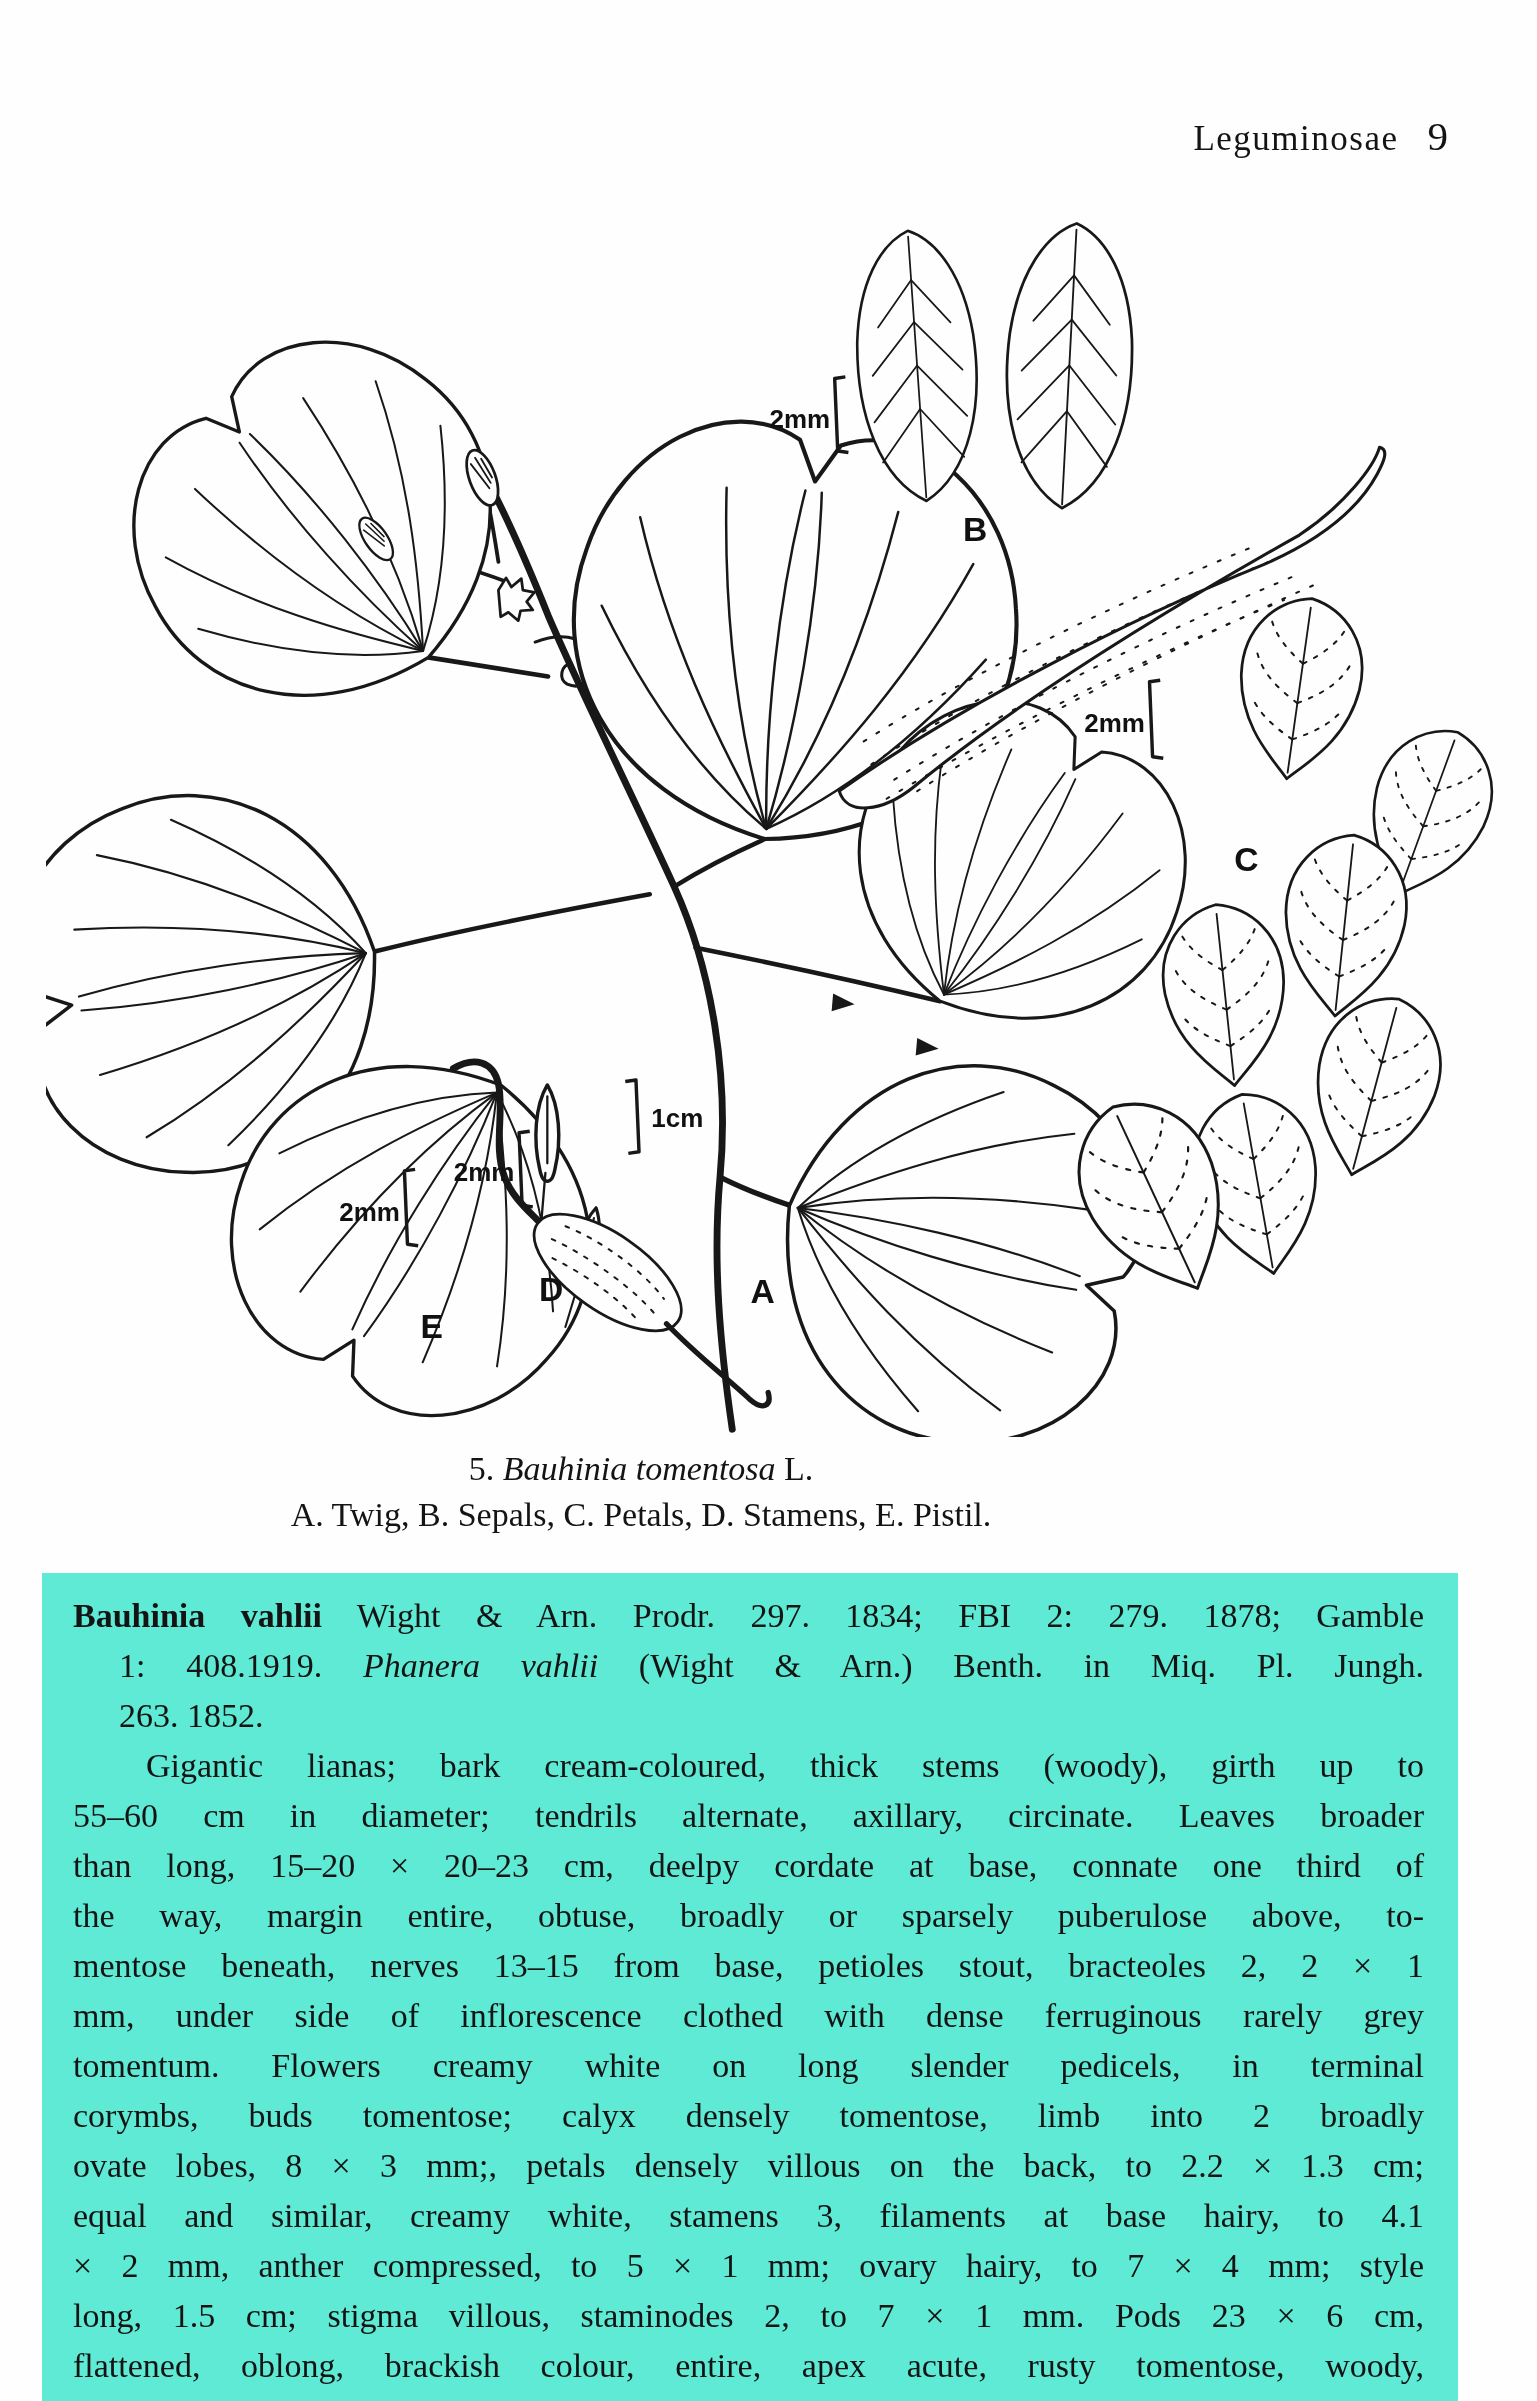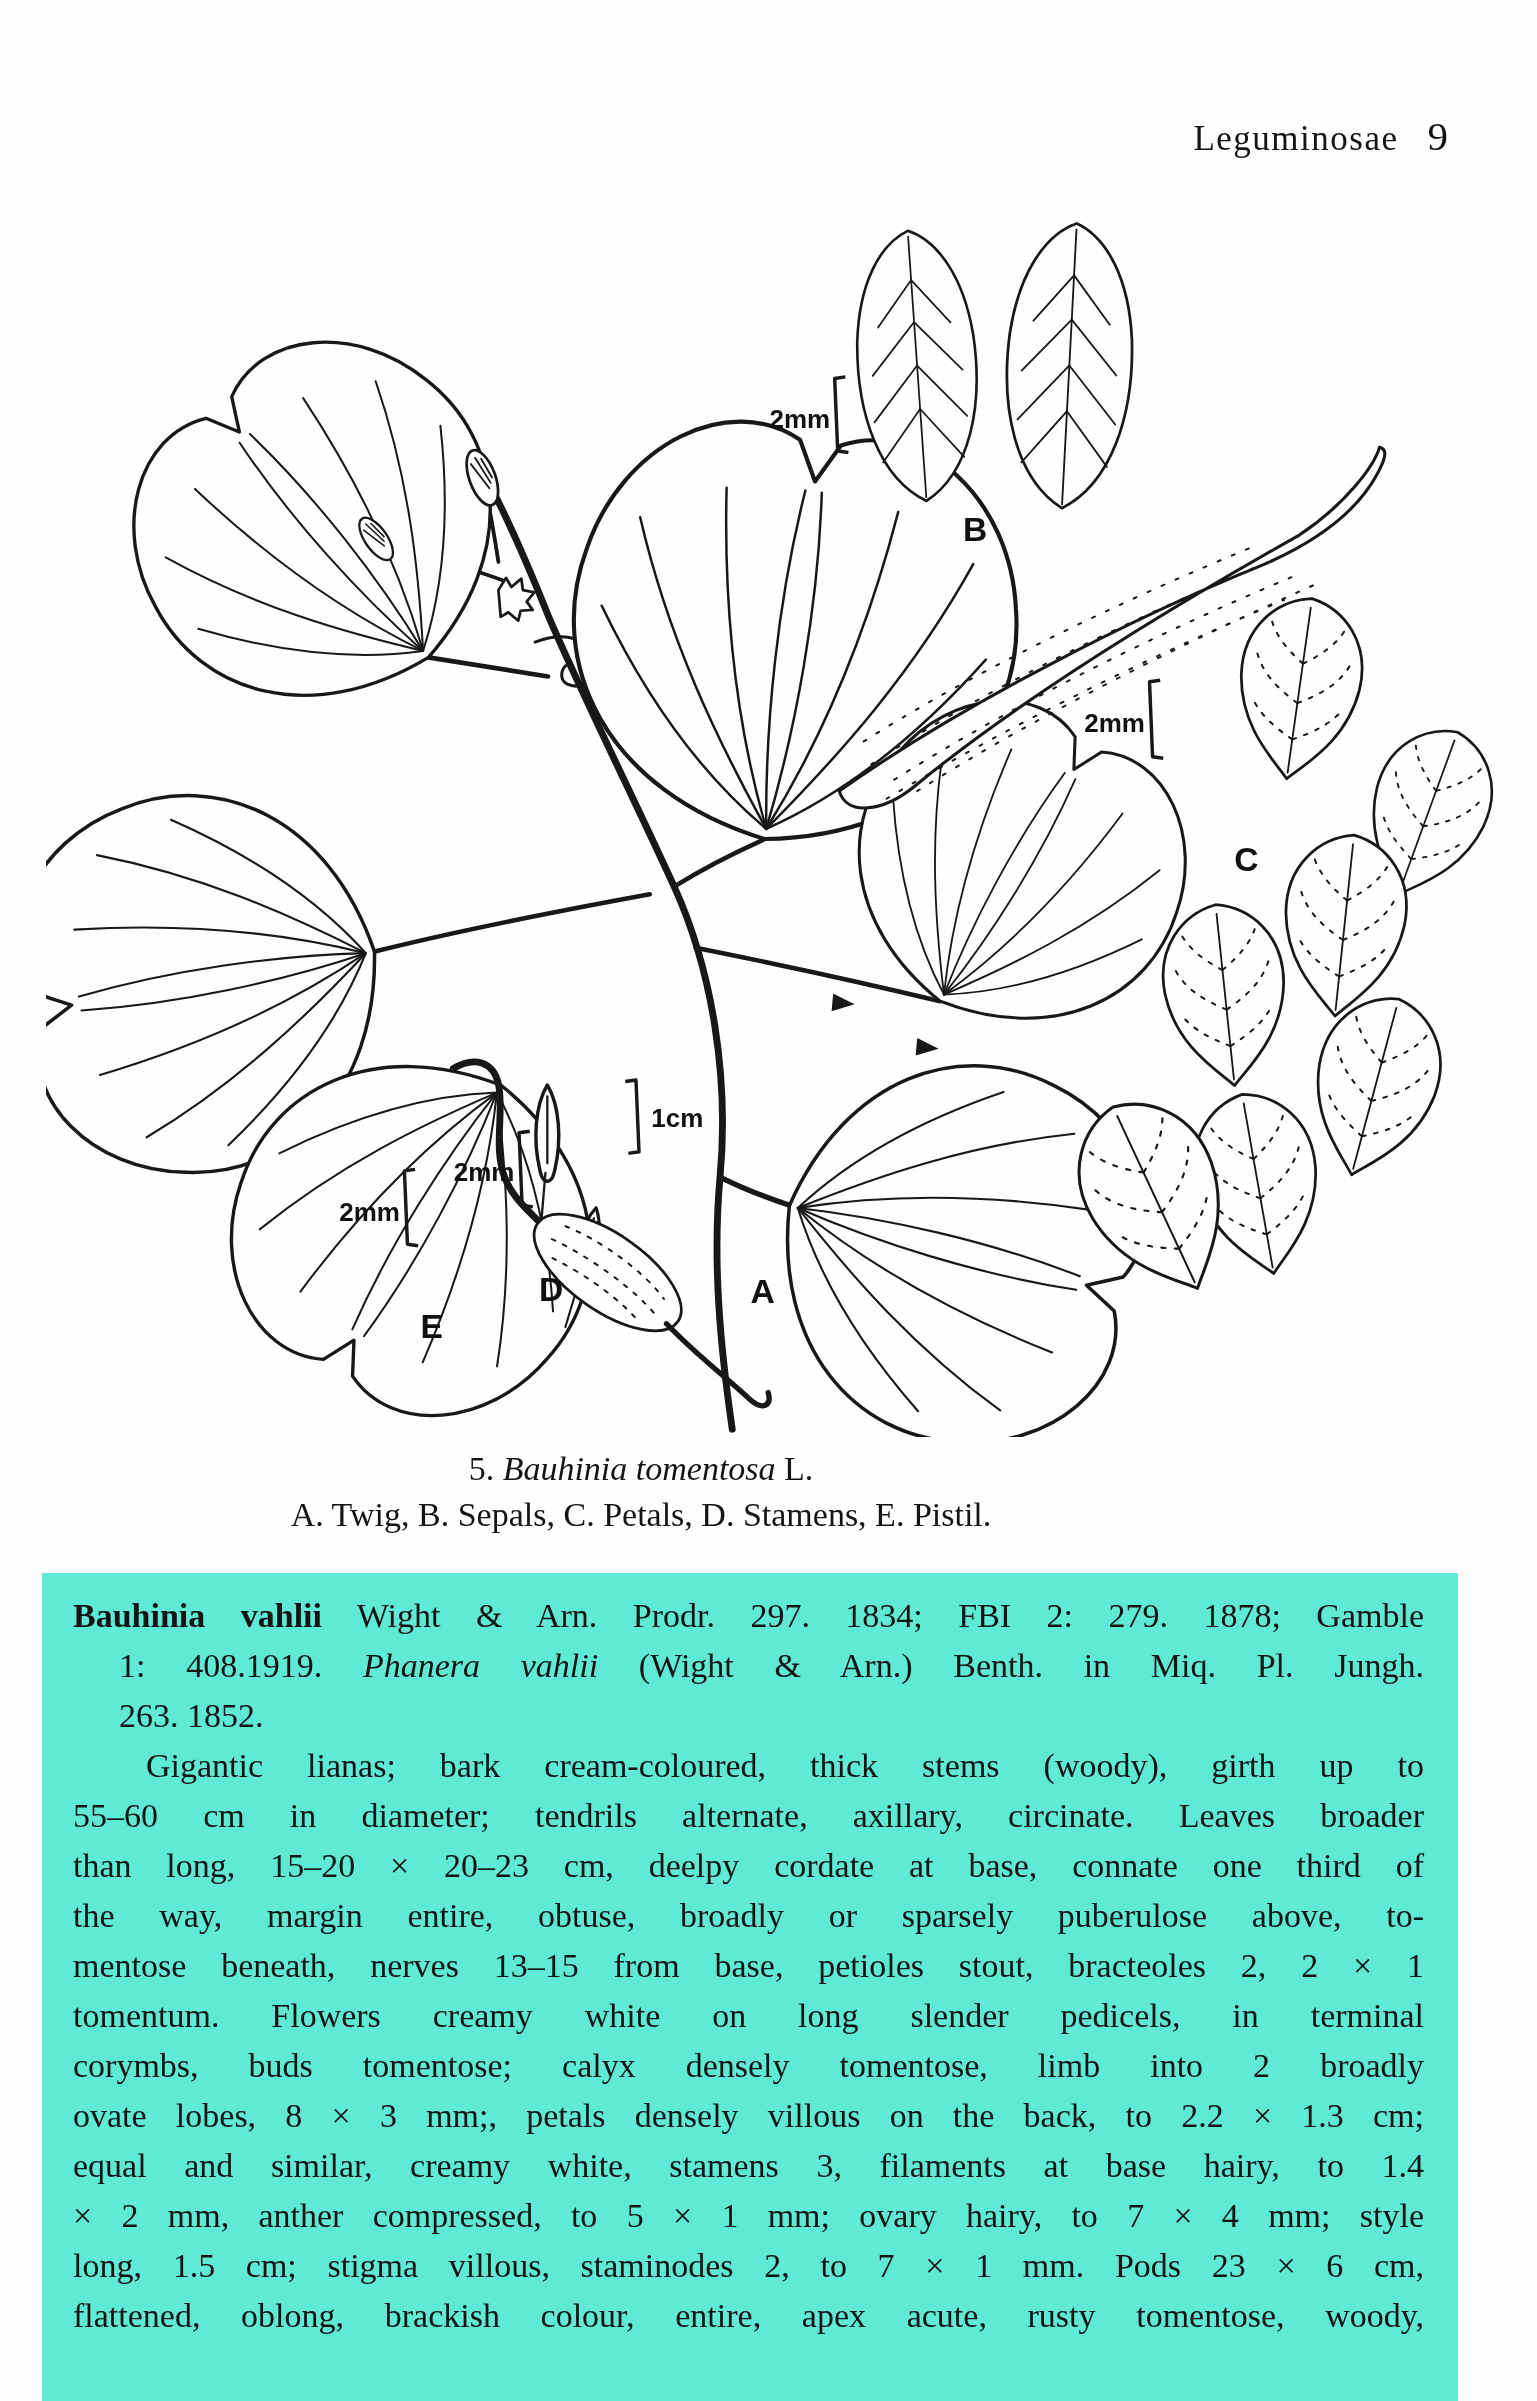--- a/index.html
+++ b/index.html
@@ -250,21 +250,22 @@
   <div class="tline hang">
     <span>1: 408.1919. </span><span class="ital">Phanera vahlii</span><span> (Wight &amp; Arn.) Benth. in Miq. Pl. Jungh.</span>
   </div>
   <div class="plainline hang">263. 1852.</div>
 
   <div class="tline pindent">Gigantic lianas; bark cream-coloured, thick stems (woody), girth up to</div>
   <div class="tline">55–60 cm in diameter; tendrils alternate, axillary, circinate. Leaves broader</div>
   <div class="tline">than long, 15–20 × 20–23 cm, deelpy cordate at base, connate one third of</div>
   <div class="tline">the way, margin entire, obtuse, broadly or sparsely puberulose above, to-</div>
   <div class="tline">mentose beneath, nerves 13–15 from base, petioles stout, bracteoles 2, 2 × 1</div>
+  <div class="tline">mm, under side of inflorescence clothed with dense ferruginous rarely grey</div>
   <div class="tline">tomentum. Flowers creamy white on long slender pedicels, in terminal</div>
   <div class="tline">corymbs, buds tomentose; calyx densely tomentose, limb into 2 broadly</div>
   <div class="tline">ovate lobes, 8 × 3 mm;, petals densely villous on the back, to 2.2 × 1.3 cm;</div>
-  <div class="tline">equal and similar, creamy white, stamens 3, filaments at base hairy, to 1.4</div>
+  <div class="tline">equal and similar, creamy white, stamens 3, filaments at base hairy, to 4.1</div>
   <div class="tline">× 2 mm, anther compressed, to 5 × 1 mm; ovary hairy, to 7 × 4 mm; style</div>
   <div class="tline">long, 1.5 cm; stigma villous, staminodes 2, to 7 × 1 mm. Pods 23 × 6 cm,</div>
   <div class="tline">flattened, oblong, brackish colour, entire, apex acute, rusty tomentose, woody,</div>
 </div>
 
 
 </body></html>

